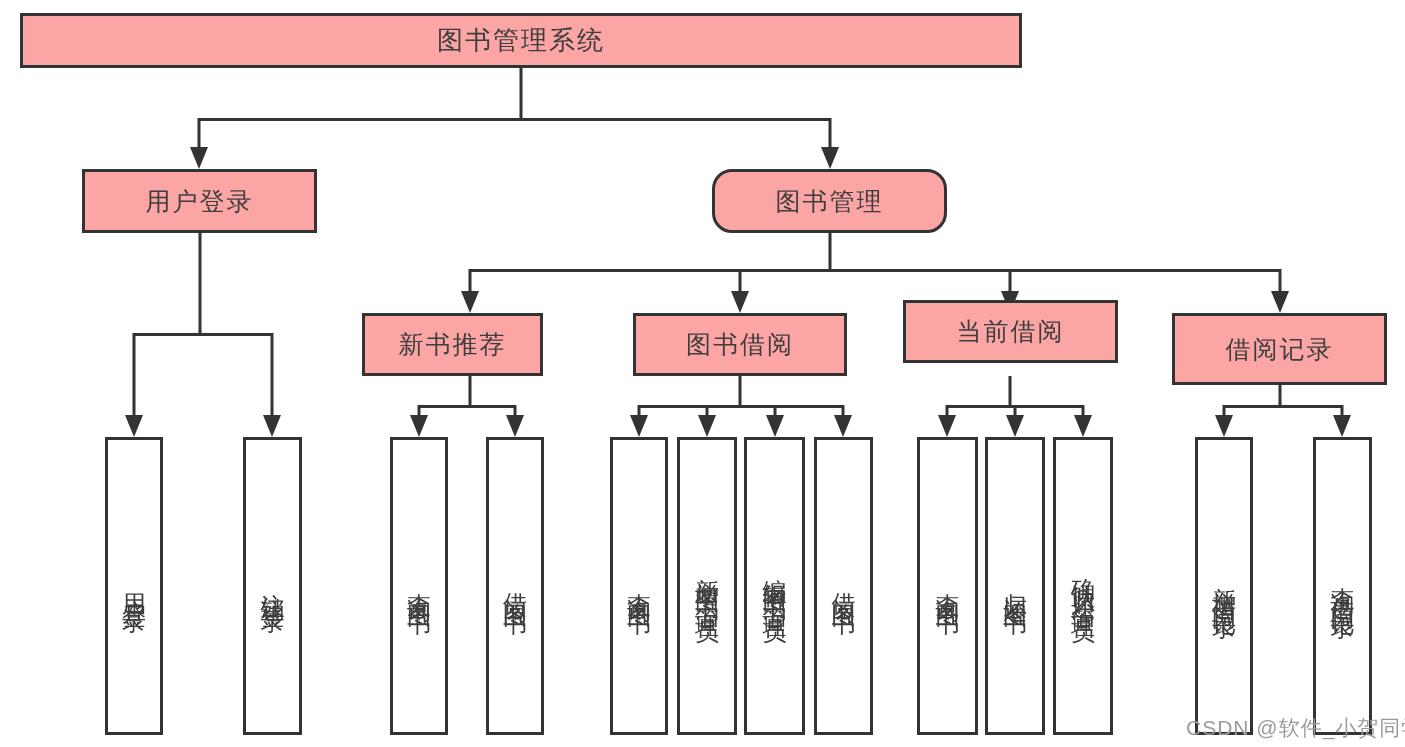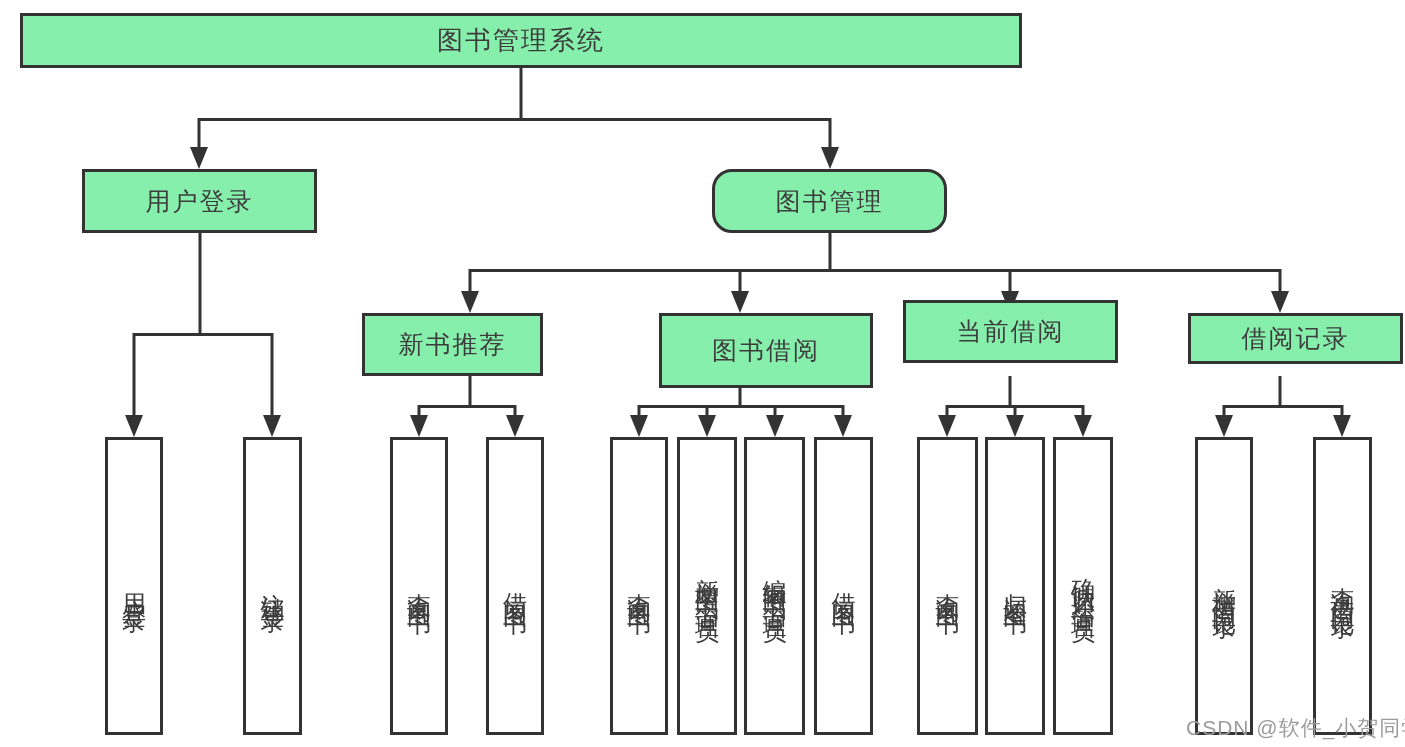--- a/index.html
+++ b/index.html
@@ -12,21 +12,21 @@
     color: var(--ink, #3d3d3d);
     overflow: hidden;
   }
   .conn { position: absolute; left: 0; top: 0; z-index: 1; }
   .conn path { stroke: var(--line, #333333); stroke-width: 3; fill: none; }
   .conn polygon { fill: var(--line, #333333); stroke: none; }
   .node {
     position: absolute;
     box-sizing: border-box;
     border: 3px solid var(--line, #333333);
-    background: #86efac;
+    background: #fca5a5;
     display: flex;
     align-items: center;
     justify-content: center;
     z-index: 2;
     font-size: 25px;
     letter-spacing: 2px;
     white-space: nowrap;
   }
   .node.root { font-size: 26px; }
   .leaf {
@@ -114,27 +114,27 @@
   <div class="node" style="left:82px; top:169px; width:235px; height:64px;">
     <span>用户登录</span>
   </div>
   <div class="node" style="left:712px; top:169px; width:235px; height:64px;border-radius:20px;">
     <span>图书管理</span>
   </div>
 
   <div class="node" style="left:362px; top:313px; width:181px; height:63px;">
     <span>新书推荐</span>
   </div>
-  <div class="node" style="left:633px; top:313px; width:214px; height:75px;margin-left:26px;">
+  <div class="node" style="left:633px; top:313px; width:214px; height:63px;">
     <span>图书借阅</span>
   </div>
   <div class="node" style="left:903px; top:300px; width:215px; height:63px;">
     <span>当前借阅</span>
   </div>
-  <div class="node" style="left:1172px; top:313px; width:215px; height:51px;margin-left:16px;">
+  <div class="node" style="left:1172px; top:313px; width:215px; height:72px;">
     <span>借阅记录</span>
   </div>
 
   <div class="leaf" style="left:105px; width:58px;">
     <span class="vtext">用户登录</span>
   </div>
   <div class="leaf" style="left:243px; width:59px;">
     <span class="vtext">注销登录</span>
   </div>
 

